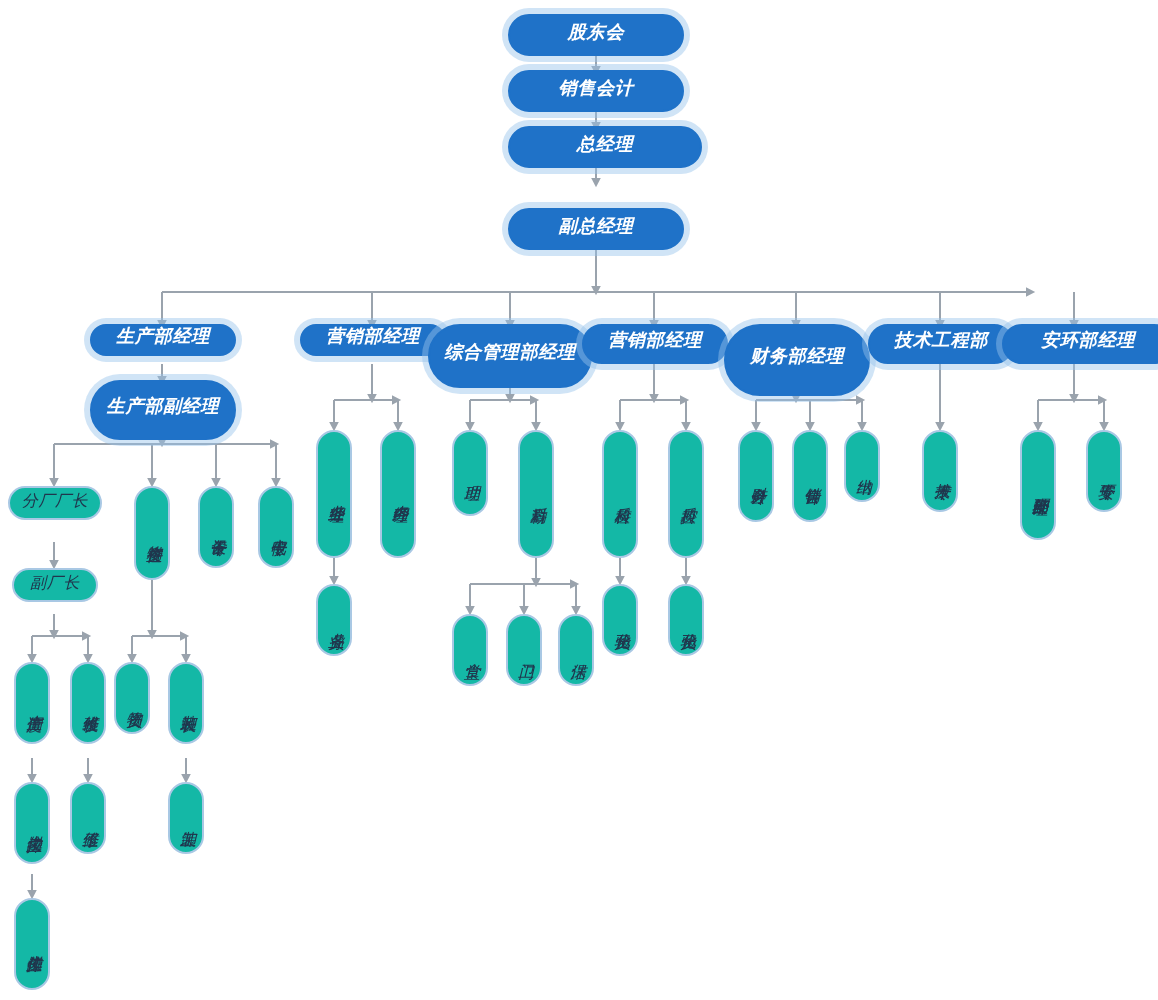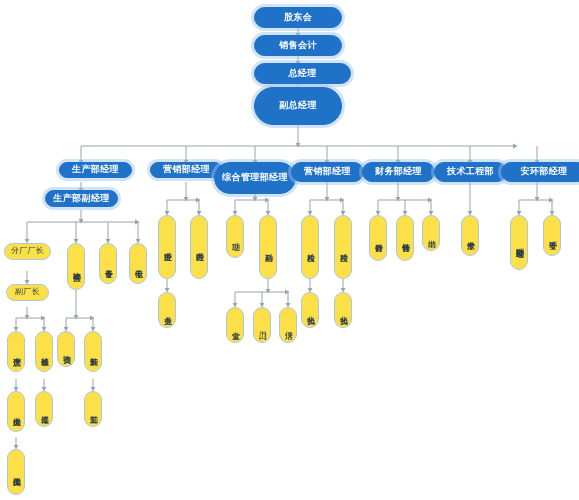--- a/index.html
+++ b/index.html
@@ -7,34 +7,34 @@
     font-family:"DejaVu Sans","Liberation Sans",sans-serif;
     width:579px;height:500px;overflow:hidden;position:relative;
   }
   #chart{position:absolute;left:0;top:0;width:579px;height:500px;}
   svg#wires{position:absolute;left:0;top:0;width:579px;height:500px;pointer-events:none;}
 
   
   .node{
     position:absolute;box-sizing:border-box;
     display:flex;align-items:center;justify-content:center;
-    text-align:right;line-height:1.05;
+    text-align:right;line-height:1.05;font-style:italic;
   }
   .node.primary{
     background:#1f72c8;
     border-radius:999px;
     color:#ffffff;
     border:1px solid #1f72c8;
     box-shadow:0 0 0 3px rgba(150,195,235,0.45);
   }
   .node.primary .lbl{font-size:9px;letter-spacing:.4px;font-weight:bold;}
 
   
   .node.plain{
-    background:#fde047;
+    background:#14b8a6;
     border:1px solid #a9c8e4;
     border-radius:999px;
     color:#20364d;
   }
   .node.plain .lbl{font-size:8px;letter-spacing:.3px;}
 
   
   .vert .lbl{
     writing-mode:vertical-rl;
     text-orientation:upright;
@@ -136,47 +136,47 @@
 
   <div class="node primary" style="left:254px;top:7px;width:88px;height:21px;">
     <span class="lbl">股东会</span>
   </div>
   <div class="node primary" style="left:254px;top:35px;width:88px;height:21px;">
     <span class="lbl">销售会计</span>
   </div>
   <div class="node primary" style="left:254px;top:63px;width:97px;height:21px;">
     <span class="lbl">总经理</span>
   </div>
-  <div class="node primary" style="left:254px;top:87px;width:88px;height:38px;">
+  <div class="node primary" style="left:254px;top:104px;width:88px;height:21px;">
     <span class="lbl">副总经理</span>
   </div>
 
-  <div class="node primary" style="left:59px;top:162px;width:73px;height:16px;">
+  <div class="node primary" style="left:45px;top:162px;width:73px;height:16px;">
     <span class="lbl">生产部经理</span>
   </div>
   <div class="node primary" style="left:150px;top:162px;width:73px;height:16px;">
     <span class="lbl">营销部经理</span>
   </div>
   <div class="node primary" style="left:214px;top:162px;width:82px;height:32px;">
     <span class="lbl">综合管理部经理</span>
   </div>
   <div class="node primary" style="left:291px;top:162px;width:73px;height:20px;">
     <span class="lbl">营销部经理</span>
   </div>
-  <div class="node primary" style="left:362px;top:162px;width:73px;height:20px;">
+  <div class="node primary" style="left:362px;top:162px;width:73px;height:36px;">
     <span class="lbl">财务部经理</span>
   </div>
   <div class="node primary" style="left:434px;top:162px;width:73px;height:20px;">
     <span class="lbl">技术工程部</span>
   </div>
   <div class="node primary" style="left:501px;top:162px;width:86px;height:20px;">
     <span class="lbl">安环部经理</span>
   </div>
 
-  <div class="node primary" style="left:45px;top:190px;width:73px;height:17px;">
+  <div class="node primary" style="left:45px;top:190px;width:73px;height:30px;">
     <span class="lbl">生产部副经理</span>
   </div>
 
   <div class="node plain" style="left:4px;top:243px;width:47px;height:17px;">
     <span class="lbl">分厂厂长</span>
   </div>
   <div class="node plain vert" style="left:67px;top:243px;width:18px;height:47px;">
     <span class="lbl">物资科主任</span>
   </div>
   <div class="node plain vert" style="left:99px;top:243px;width:18px;height:41px;">

